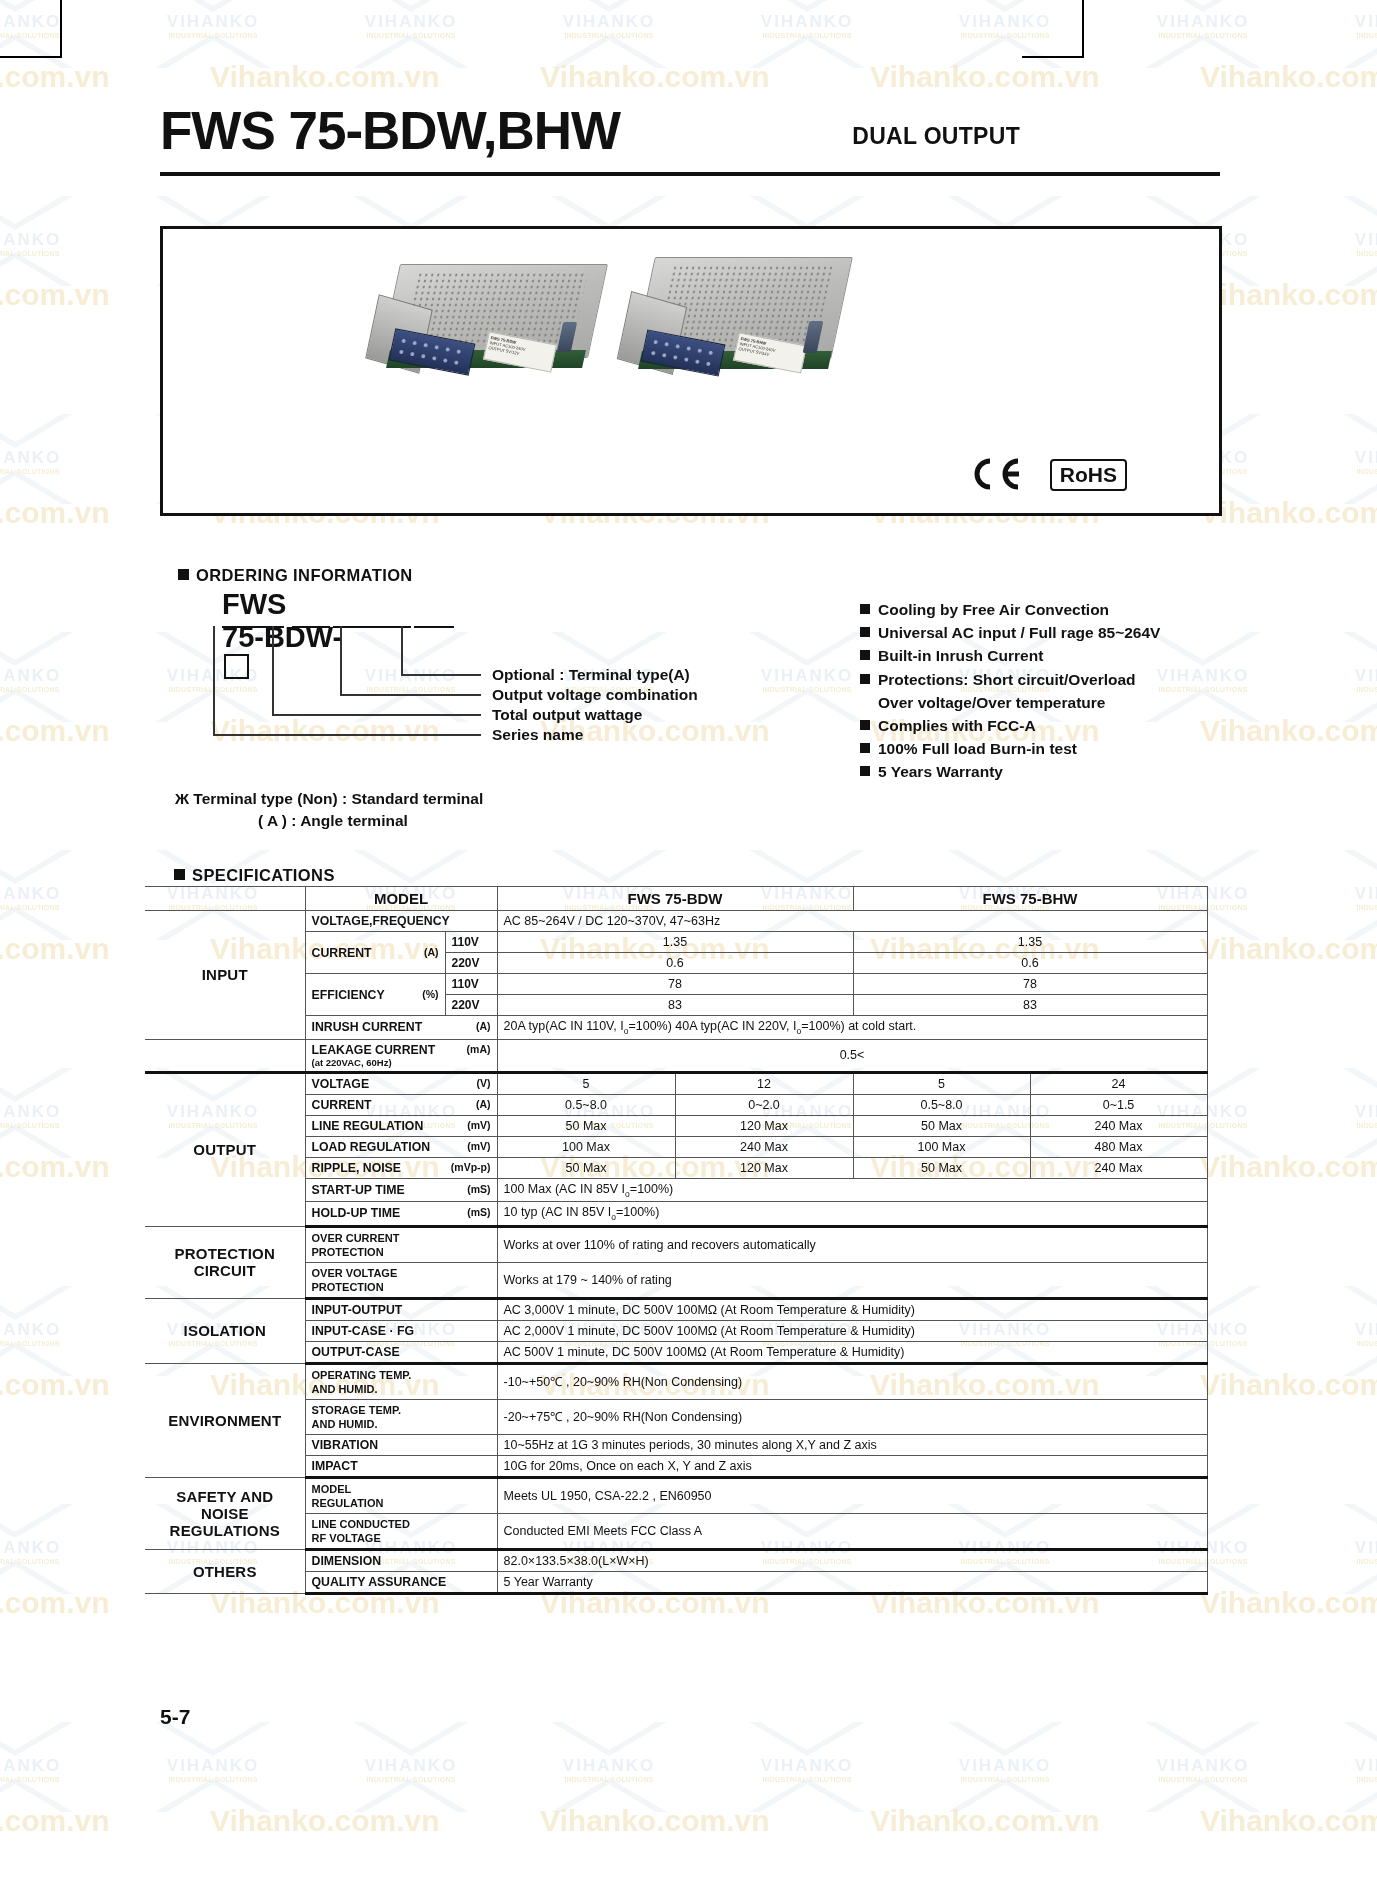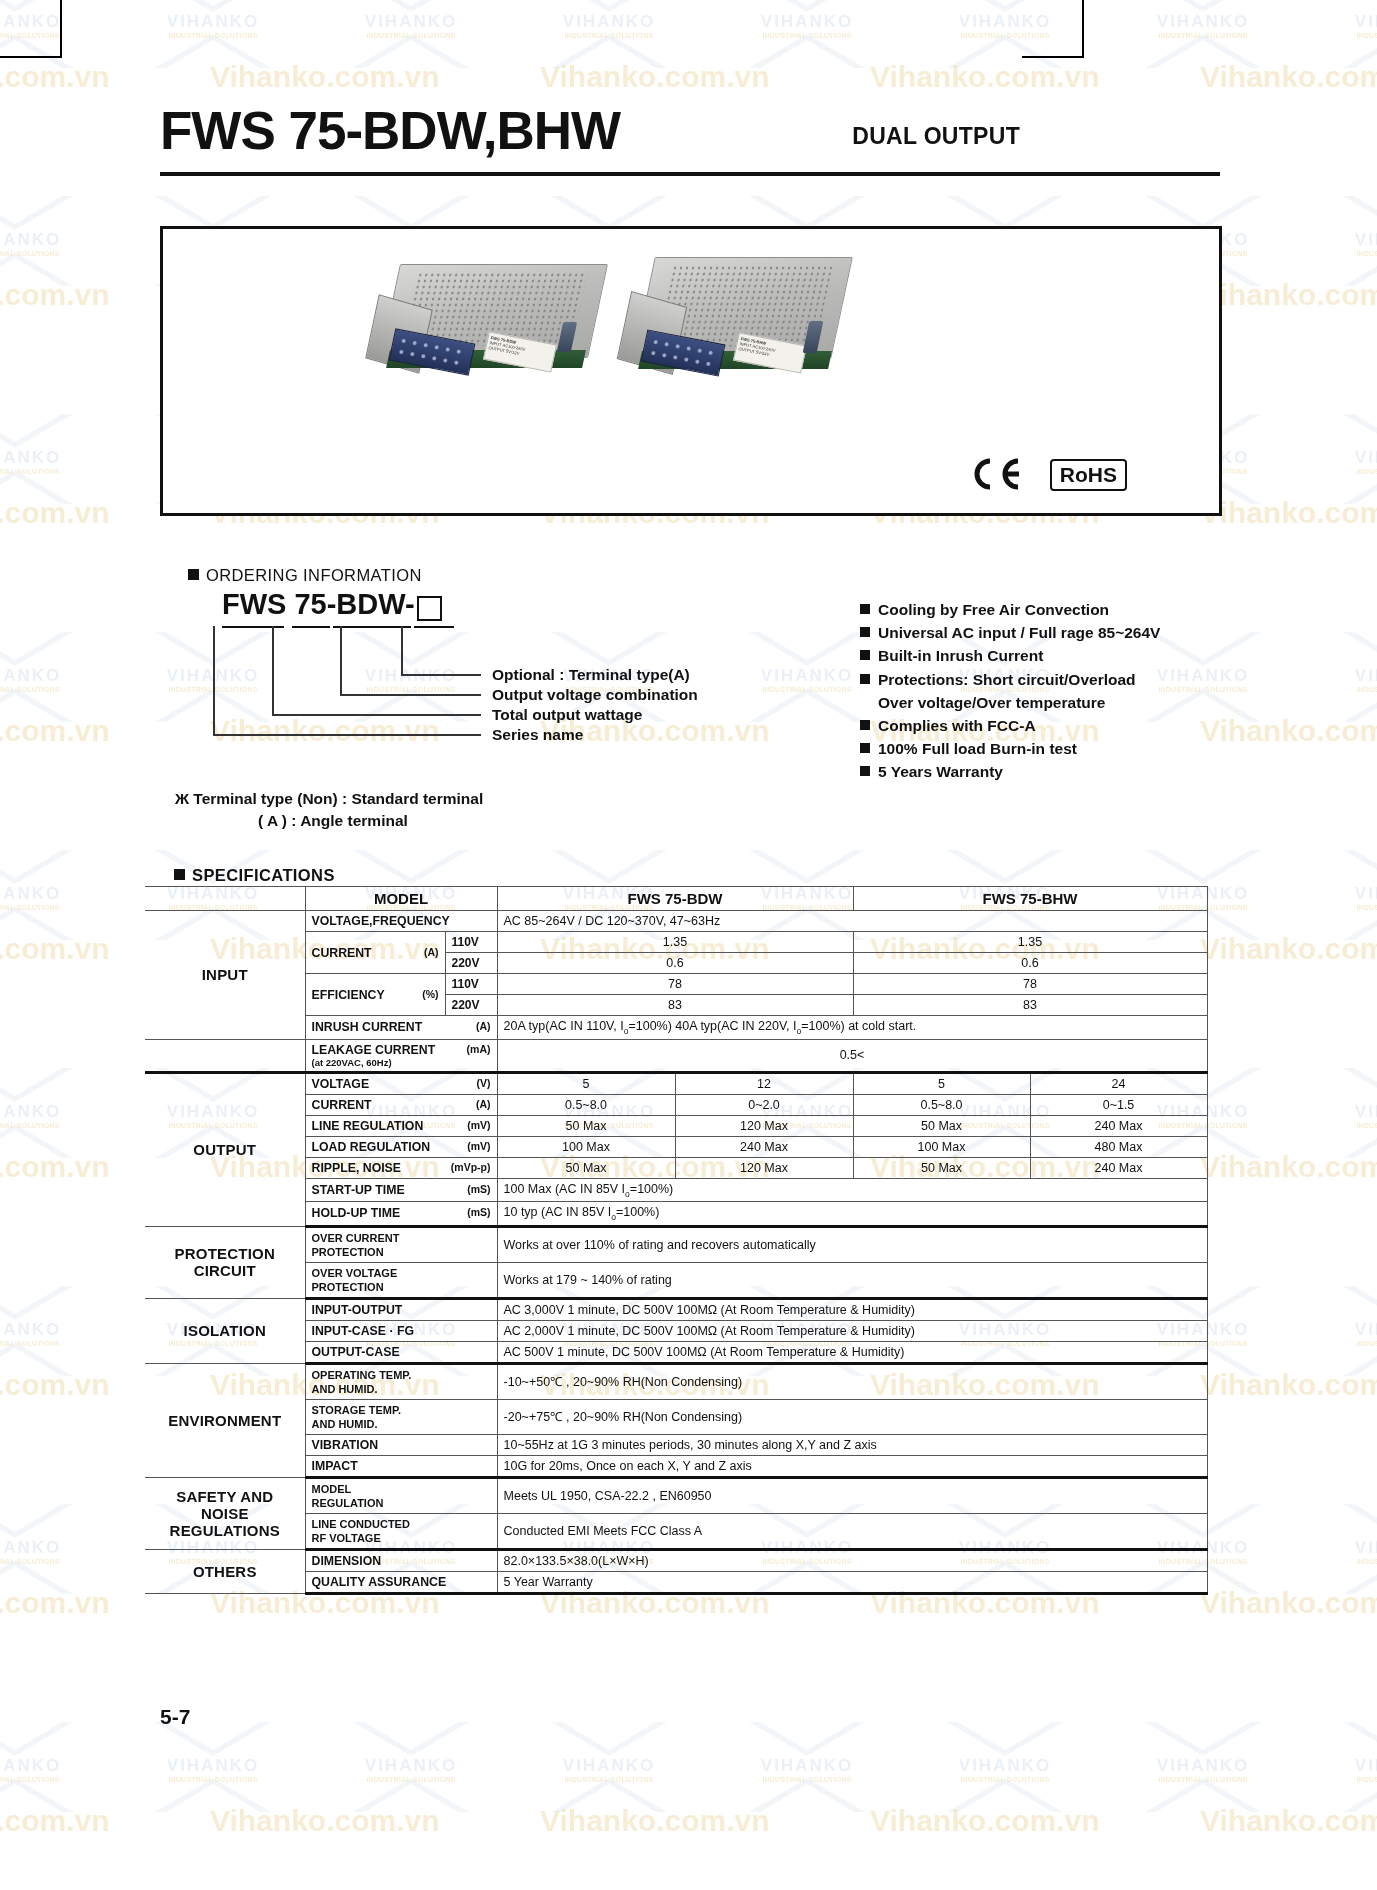--- a/index.html
+++ b/index.html
@@ -172,27 +172,27 @@
   
   #ordering{
     position:absolute;left:0;top:0;width:100%;height:100%;
     z-index:2;pointer-events:none;
   }
   .sq-bullet{
     display:inline-block;width:11px;height:11px;background:#111;
     margin-right:7px;vertical-align:1px;
   }
   #ordering-head{
-    position:absolute;left:188px;top:566px;
-    font-size:16.5px;font-weight:normal;letter-spacing:.4px;
+    position:absolute;left:178px;top:566px;
+    font-size:16.5px;font-weight:bold;letter-spacing:.4px;
   }
   #order-code{
     position:absolute;left:222px;top:588px;
     font-size:29px;font-weight:bold;letter-spacing:0px;
-    display:flex;align-items:flex-end;
+    display:flex;align-items:flex-start;flex-direction:column;
   }
   #order-code .sqbox{
     display:inline-block;
     width:21px;height:21px;border:2px solid #111;
     margin-left:2px;
   }
   .ul-seg{position:absolute;height:2px;background:#111;}
   .v-line{position:absolute;width:2px;background:#333;}
   .h-line{position:absolute;height:2px;background:#333;}
   .call-label{

